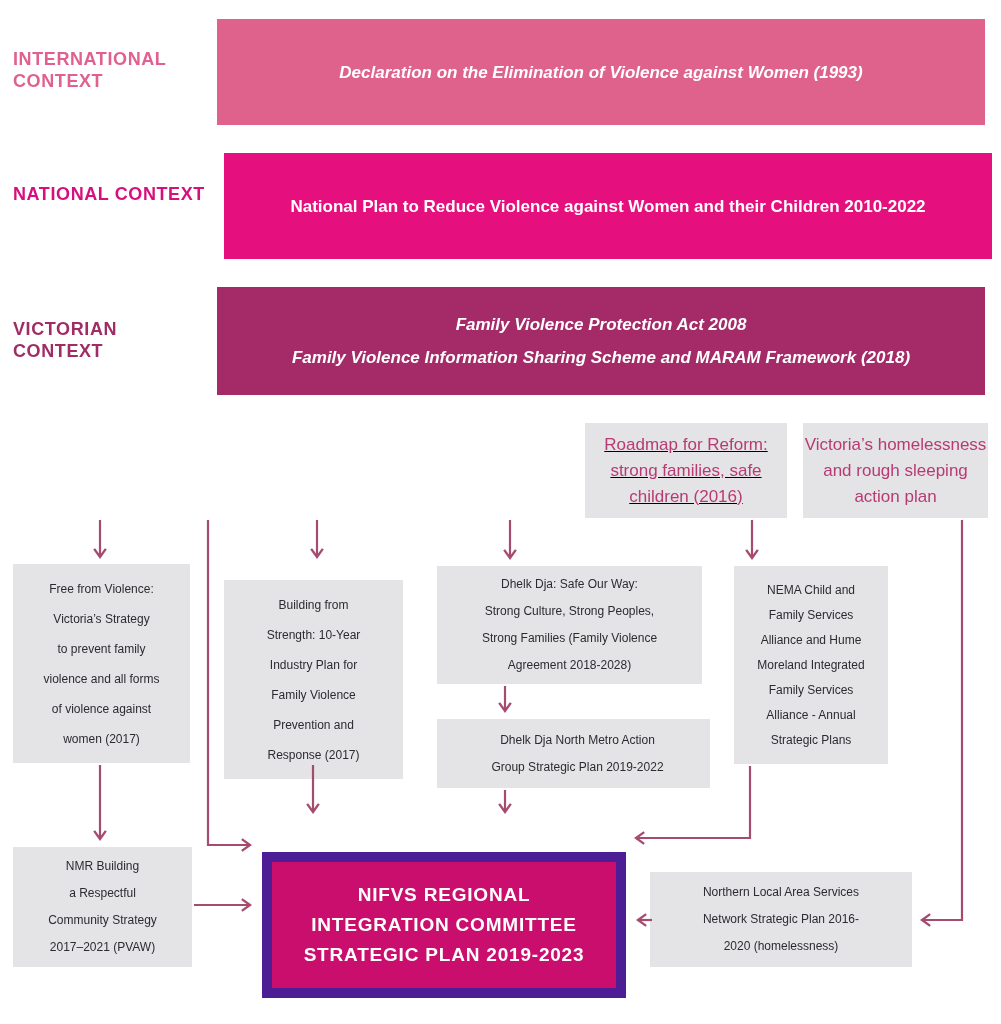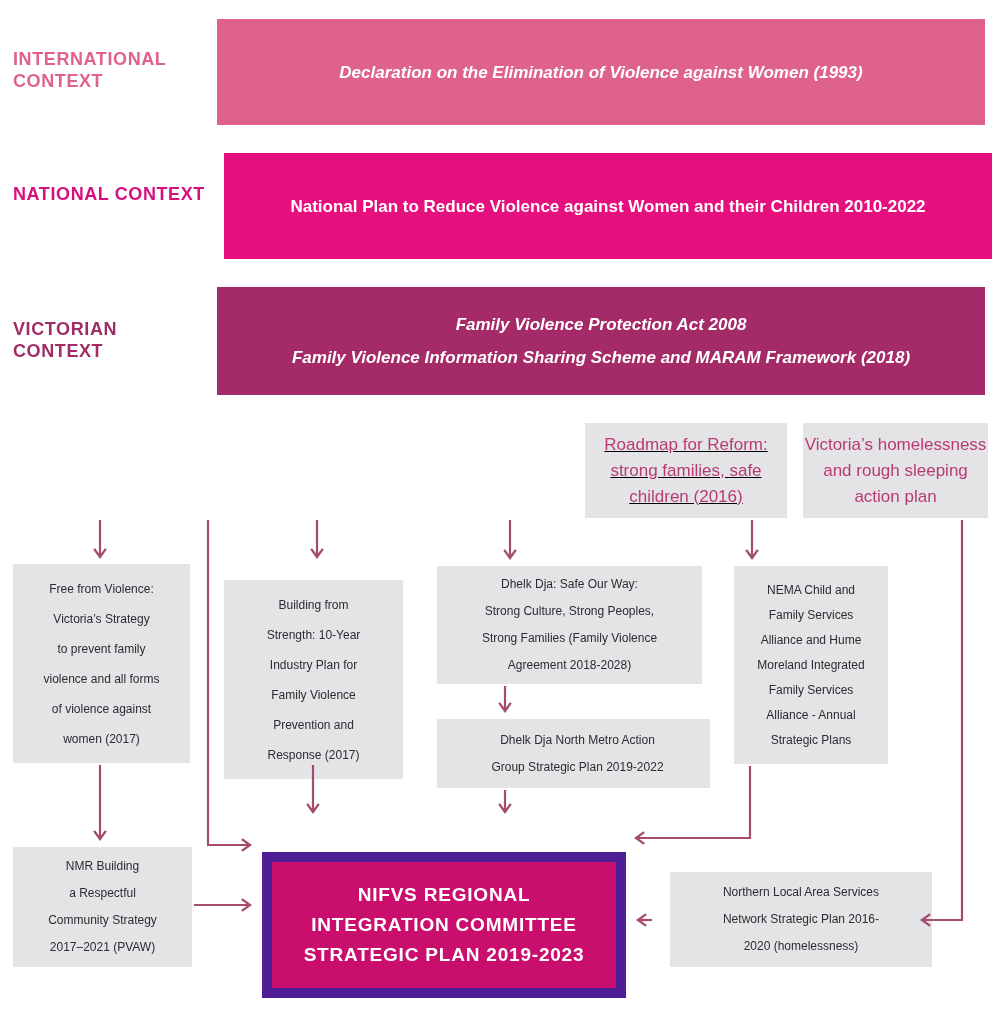--- a/index.html
+++ b/index.html
@@ -43,21 +43,21 @@
   #box-free span, #box-building span { line-height:30px; }
   #box-building    { left:224px; top:564px; width:179px; height:199px;margin-top:16px; }
   #box-dhelk       { left:437px; top:566px; width:265px; height:118px; }
   #box-dhelk span  { line-height:27px; }
   #box-nema        { left:734px; top:566px; width:154px; height:198px; }
   #box-nema span   { line-height:25px; }
   #box-dhelk-north { left:437px; top:719px; width:265px; height:69px;padding-left:8px; }
   #box-dhelk-north span { line-height:27px; }
   #box-nmr         { left:13px;  top:847px; width:179px; height:120px; }
   #box-nmr span    { line-height:27px; }
-  #box-northern    { left:670px; top:872px; width:262px; height:95px; }
+  #box-northern    { left:650px; top:872px; width:262px; height:95px; }
   #box-northern span { line-height:27px; }
   
   #box-nifvs {
     position:absolute; left:262px; top:820px; width:364px; height:146px;
     background:#4c1d95; padding:10px; box-sizing:border-box;margin-top:32px;
   }
   #nifvs-inner {
     width:100%; height:100%; background:#ca0e6d;
     display:flex; align-items:center; justify-content:center; text-align:center;
   }

